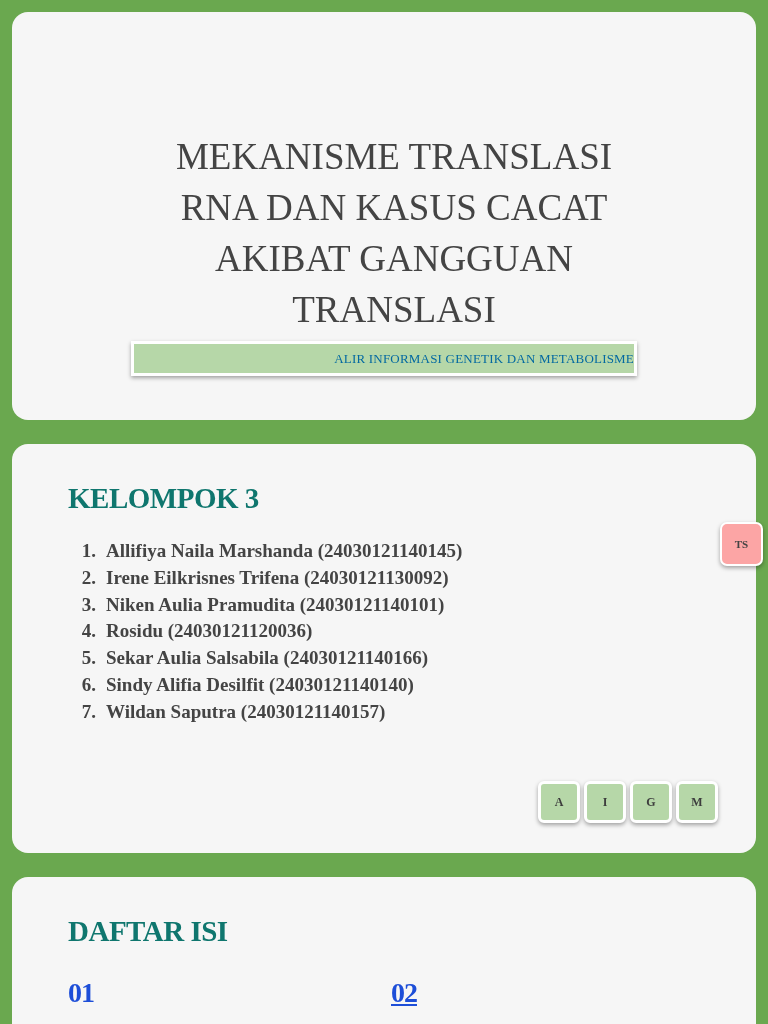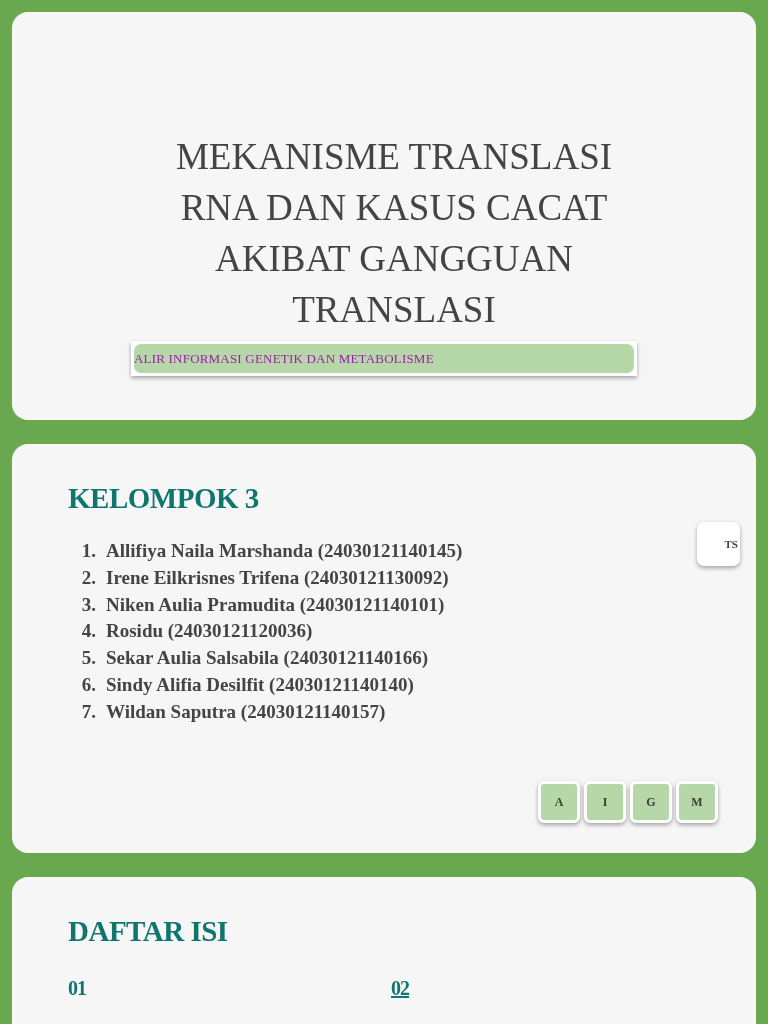--- a/index.html
+++ b/index.html
@@ -47,26 +47,25 @@
       height: 35px;
       background: #ffffff;
       box-shadow: 0 2px 4px rgba(0,0,0,0.35);
       box-sizing: border-box;
       padding: 3px;
     }
     .subtitle {
       width: 100%;
       height: 100%;
       background: #b6d7a8;
-      text-align: left;
+      text-align: right;
       font-size: 13px;
       line-height: 29px;
-      color: #a21caf;
+      color: #0369a1;
       letter-spacing: 0.2px;
-      border-radius: 7px;
     }
 
     .heading {
       position: absolute;
       left: 56px;
       font-size: 29px;
       font-weight: bold;
       color: #0f766e;
       letter-spacing: -0.5px;
       margin: 0;
@@ -91,32 +90,32 @@
     }
     .member-list .num {
       width: 36px;
       text-align: right;
       padding-right: 10px;
       box-sizing: border-box;
     }
 
     .ts-button {
       position: absolute;
-      left: 697px;
+      left: 720px;
       top: 522px;
       width: 39px;
       height: 40px;
-      background: #ffffff;
+      background: #fca5a5;
       border: 2px solid #ffffff;
       border-radius: 7px;
       box-shadow: 0 2px 4px rgba(0,0,0,0.35);
       font-size: 11px;
       font-weight: bold;
       color: #434343;
-      text-align: right;
+      text-align: center;
       line-height: 40px;
       box-sizing: content-box;
       z-index: 5;
     }
 
     .aigm {
       position: absolute;
       left: 538px;
       top: 781px;
       display: flex;
@@ -133,23 +132,23 @@
       font-size: 12px;
       font-weight: bold;
       color: #3d3d3d;
       text-align: center;
       line-height: 36px;
     }
 
     .toc-num {
       position: absolute;
       top: 100px;
-      font-size: 20px;
-      font-weight: bold;
-      color: #0f766e;
+      font-size: 28px;
+      font-weight: bold;
+      color: #1d4ed8;
       letter-spacing: -1px;
     }
     #toc-01 { left: 56px; }
     #toc-02 { left: 379px; text-decoration: underline; }
   </style>
 </head>
 <body>
 
 <section class="slide" id="slide-1">
   <h1 class="title">

